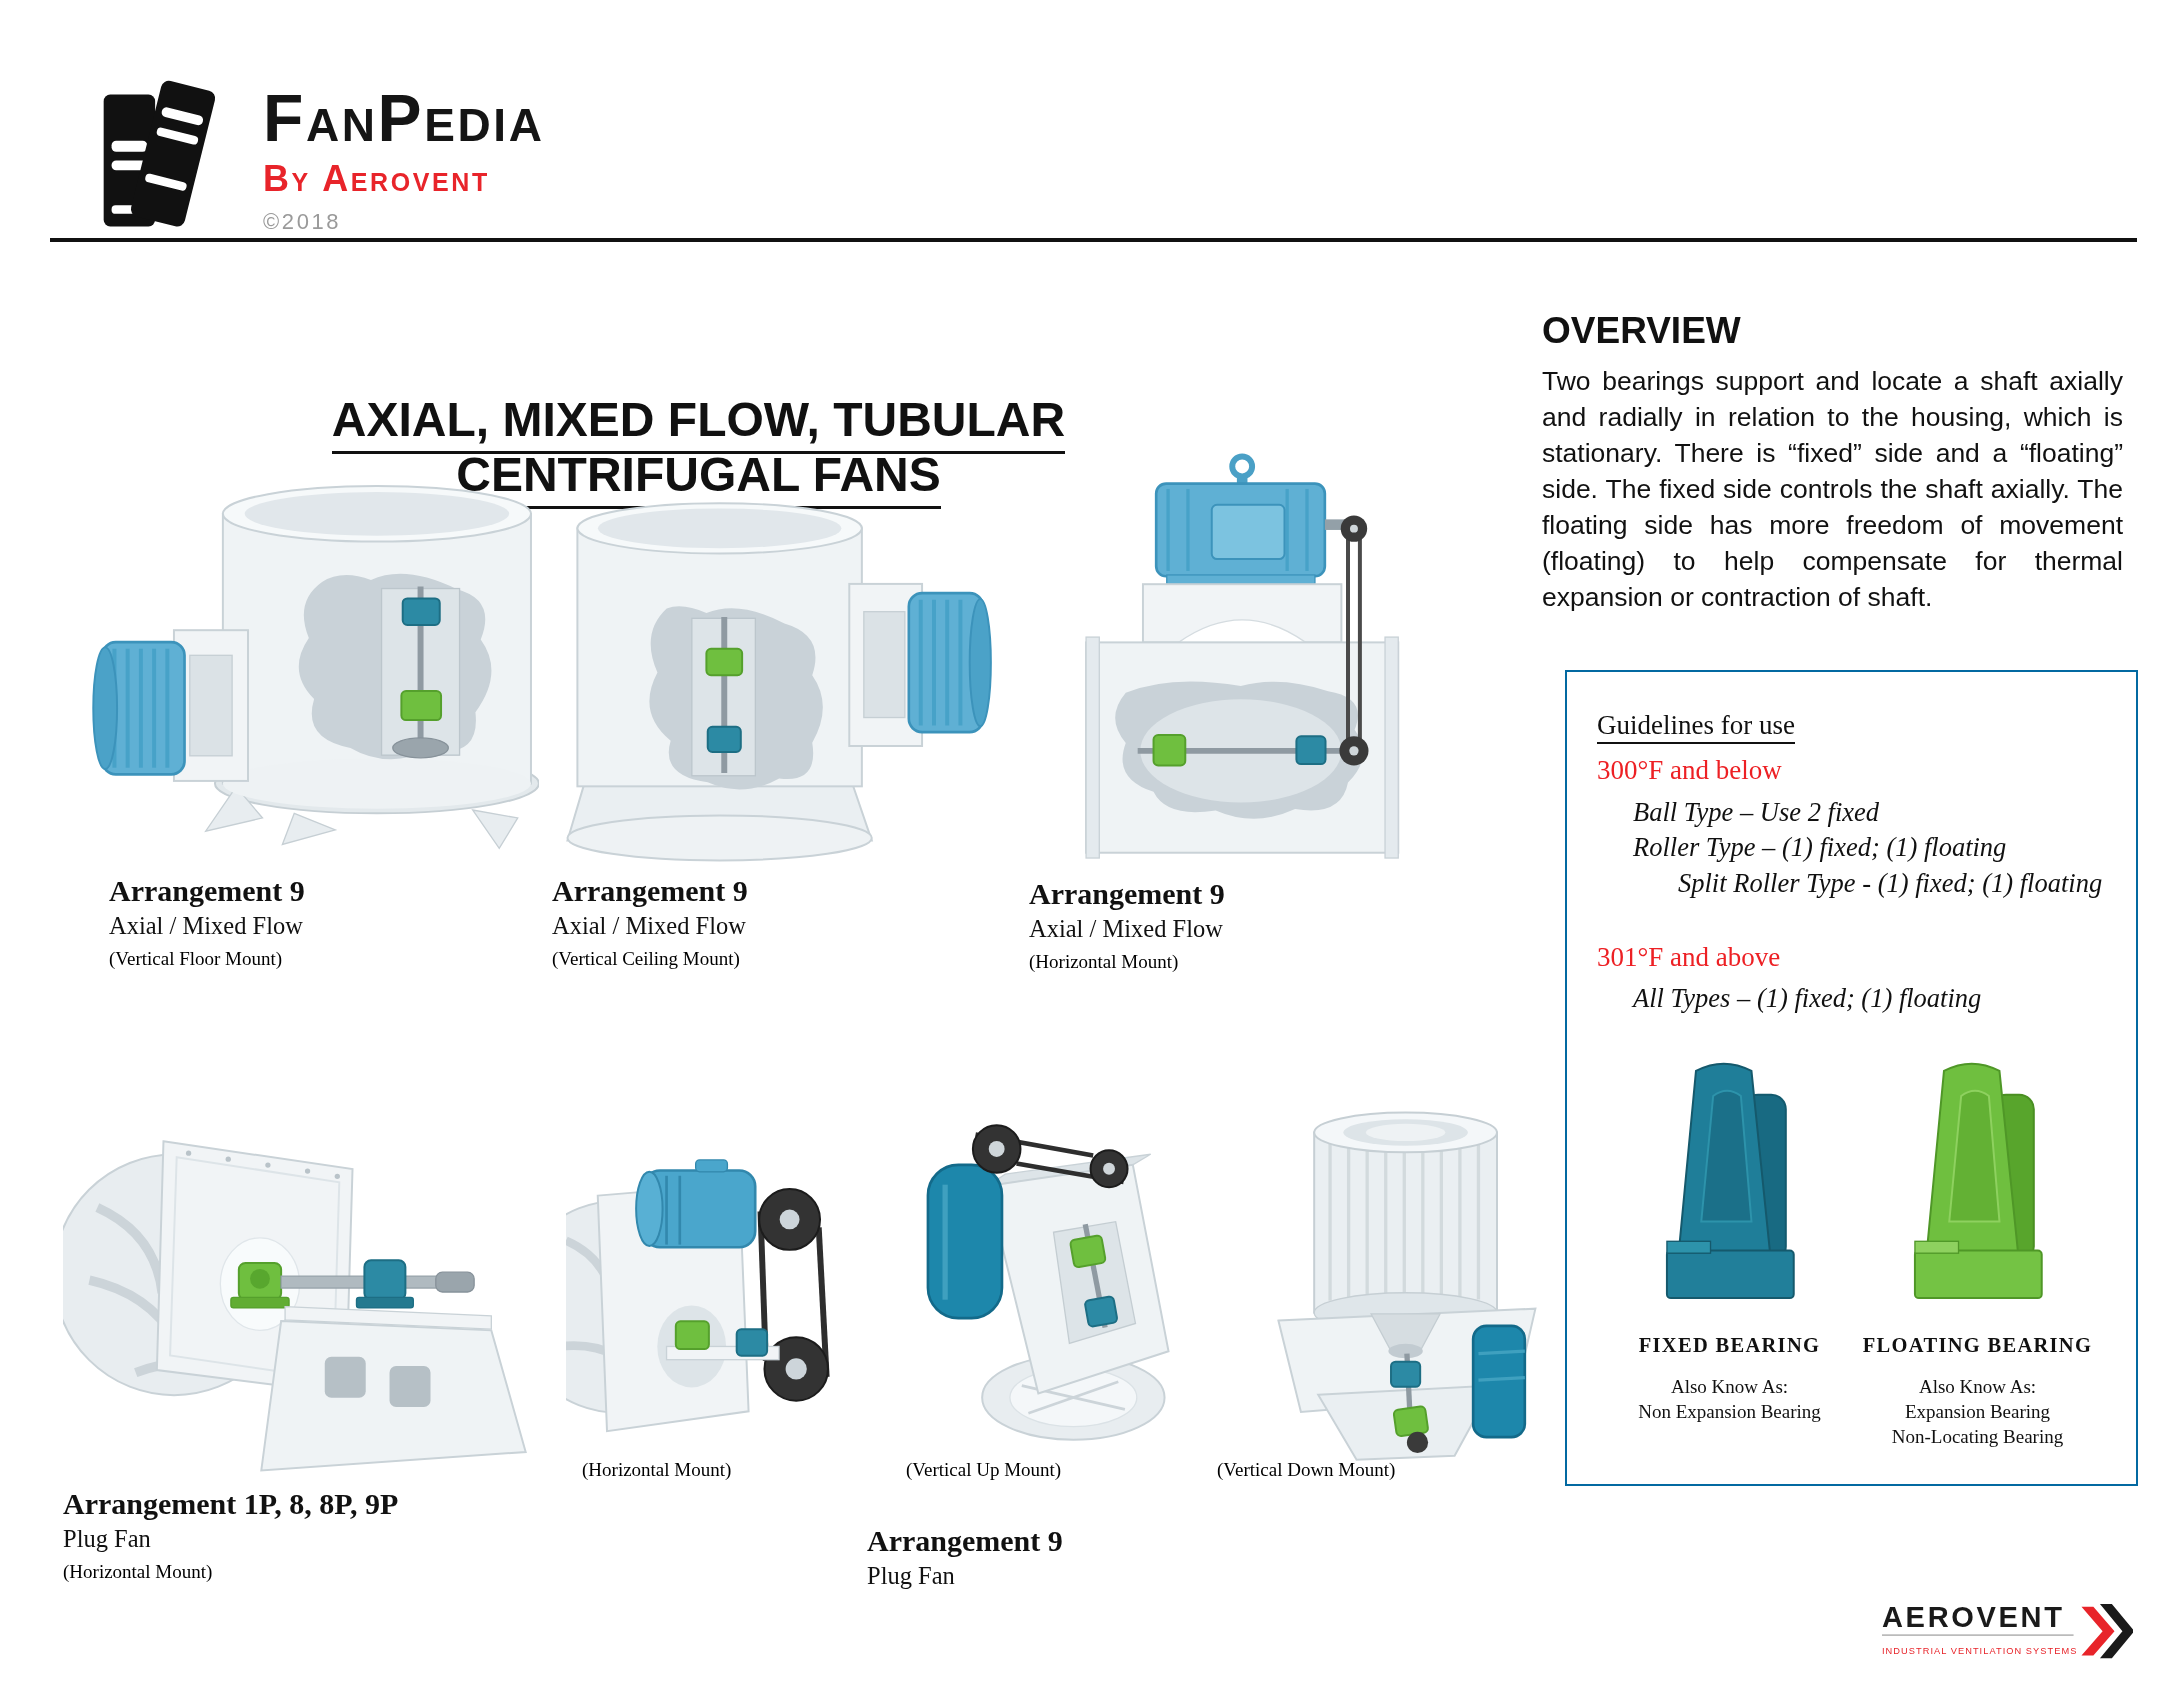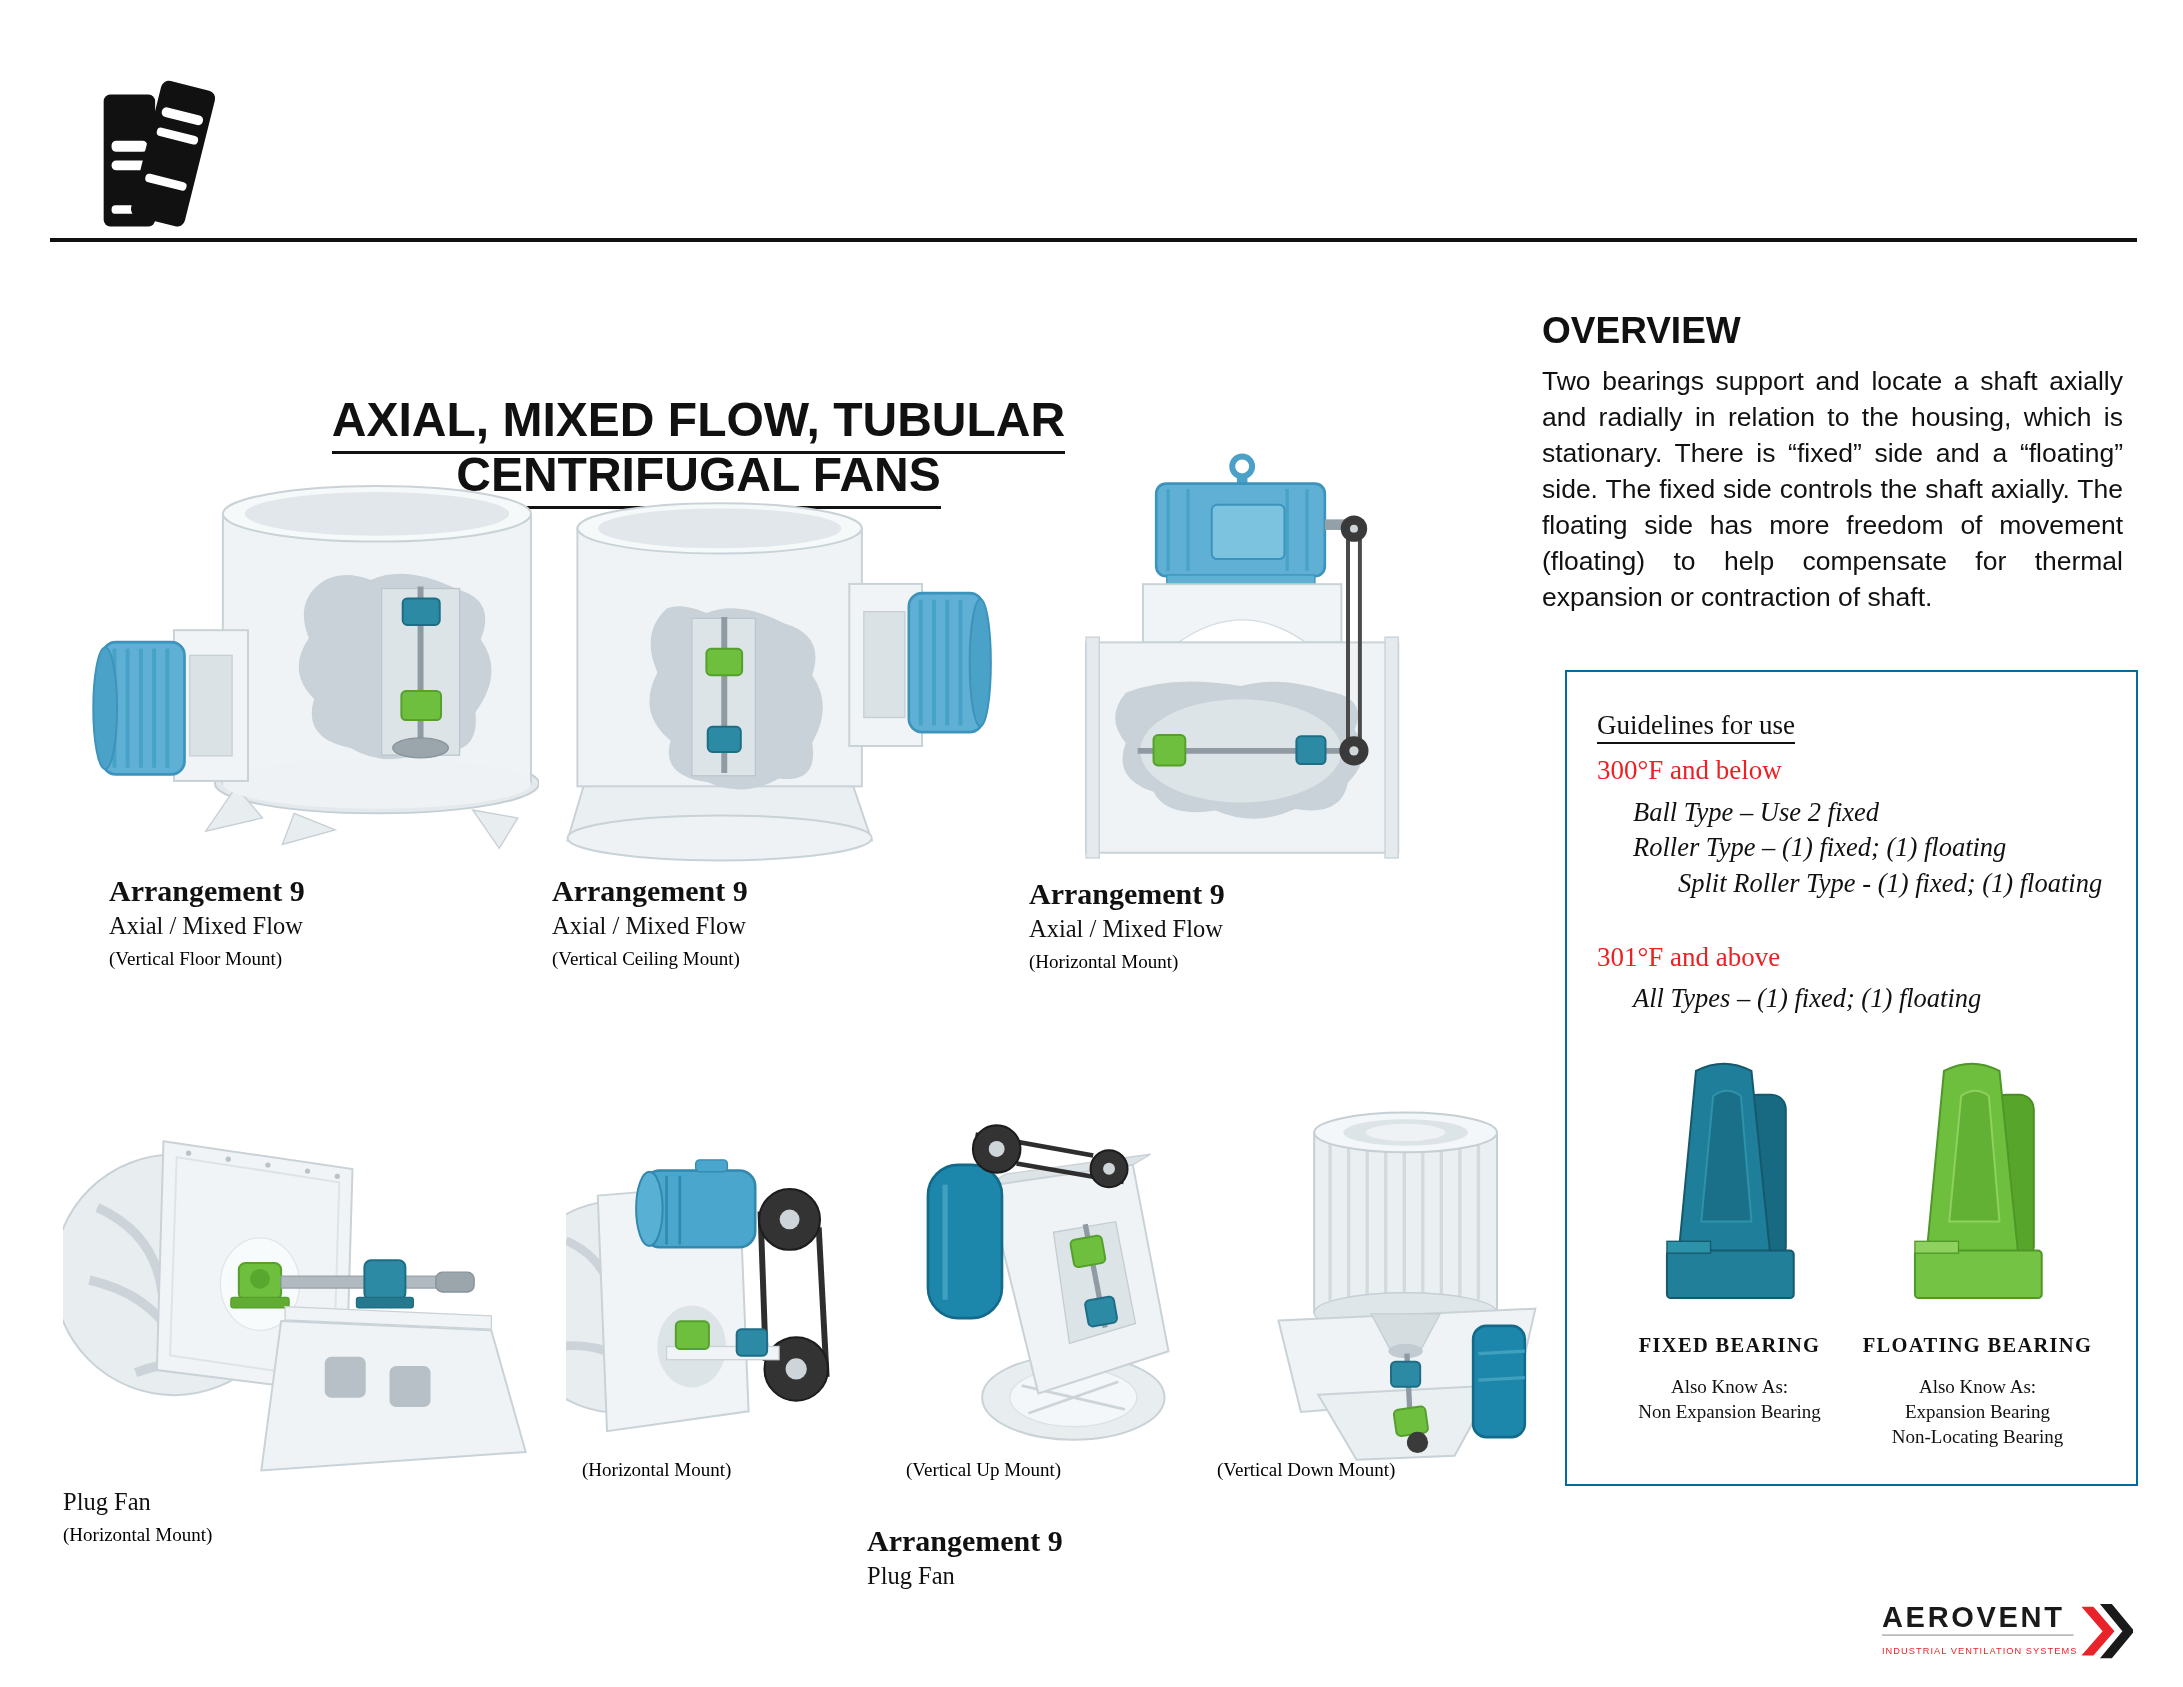--- a/index.html
+++ b/index.html
@@ -49,20 +49,25 @@
       <rect x="20" y="98" width="54" height="17" rx="7" fill="#fff"></rect>
       <rect x="20" y="128" width="54" height="15" rx="7" fill="#fff"></rect>
       <rect x="20" y="196" width="54" height="13" rx="6" fill="#fff"></rect>
       <g transform="rotate(14 100 30)">
         <rect x="92" y="6" width="84" height="212" rx="12" fill="#111"></rect>
         <rect x="102" y="46" width="64" height="15" rx="7" fill="#fff"></rect>
         <rect x="102" y="78" width="64" height="13" rx="6" fill="#fff"></rect>
         <rect x="102" y="150" width="64" height="13" rx="6" fill="#fff"></rect>
       </g>
     </svg>
+  </div>
+  <div class="abs" style="left:263px;top:85px;">
+    <div class="logo-title">FanPedia</div>
+    <div class="logo-byline">By Aerovent</div>
+    <div class="logo-copy">©2018</div>
   </div>
   <div class="abs top-rule"></div>
 
   <div class="abs sec-heading" style="left:212px;top:392px;width:973px;">
     <span>AXIAL, MIXED FLOW, TUBULAR CENTRIFUGAL FANS</span>
   </div>
 
   <div class="abs" style="left:76px;top:453px;">
     <svg viewBox="0 0 700 605" width="463" height="400">
       <ellipse cx="455" cy="500" rx="245" ry="45" fill="#e3e9ec" stroke="#c6cfd4" stroke-width="3"></ellipse>
@@ -261,20 +266,21 @@
       <line x1="360" y1="380" x2="430" y2="376" stroke="#3fa0bf" stroke-width="5"></line>
       <line x1="360" y1="420" x2="430" y2="416" stroke="#3fa0bf" stroke-width="5"></line>
       <line x1="252" y1="380" x2="258" y2="500" stroke="#8f9aa2" stroke-width="8"></line>
       <rect x="228" y="392" width="44" height="38" rx="7" fill="#2c8aa4" stroke="#1d6e84" stroke-width="3"></rect>
       <rect x="234" y="462" width="48" height="40" rx="7" fill="#6fbf3f" stroke="#55a02c" stroke-width="3" transform="rotate(-8 258 482)"></rect>
       <circle cx="268" cy="514" r="16" fill="#3a3a3a"></circle>
     </svg>
   </div>
 
   <div class="abs caption" style="left:63px;top:1485px;width:404px;">
+    <div class="cap-name">Arrangement 1P, 8, 8P, 9P</div>
     <div class="cap-type">Plug Fan</div>
     <div class="cap-mount">(Horizontal Mount)</div>
   </div>
   <div class="abs caption cap-mount" style="left:582px;top:1453px;width:273px;">(Horizontal Mount)</div>
   <div class="abs caption cap-mount" style="left:906px;top:1453px;width:298px;">(Vertical Up Mount)</div>
   <div class="abs caption cap-mount" style="left:1217px;top:1453px;width:324px;">(Vertical Down Mount)</div>
   <div class="abs caption" style="left:867px;top:1522px;width:384px;">
     <div class="cap-name">Arrangement 9</div>
     <div class="cap-type">Plug Fan</div>
   </div>

